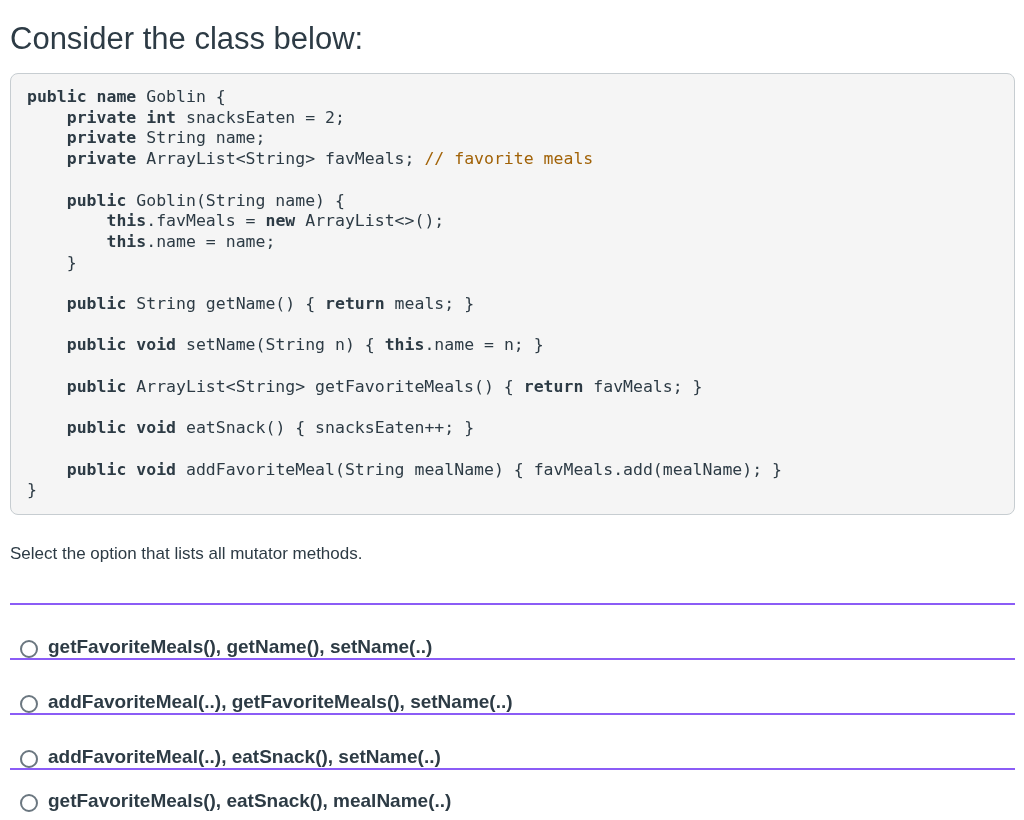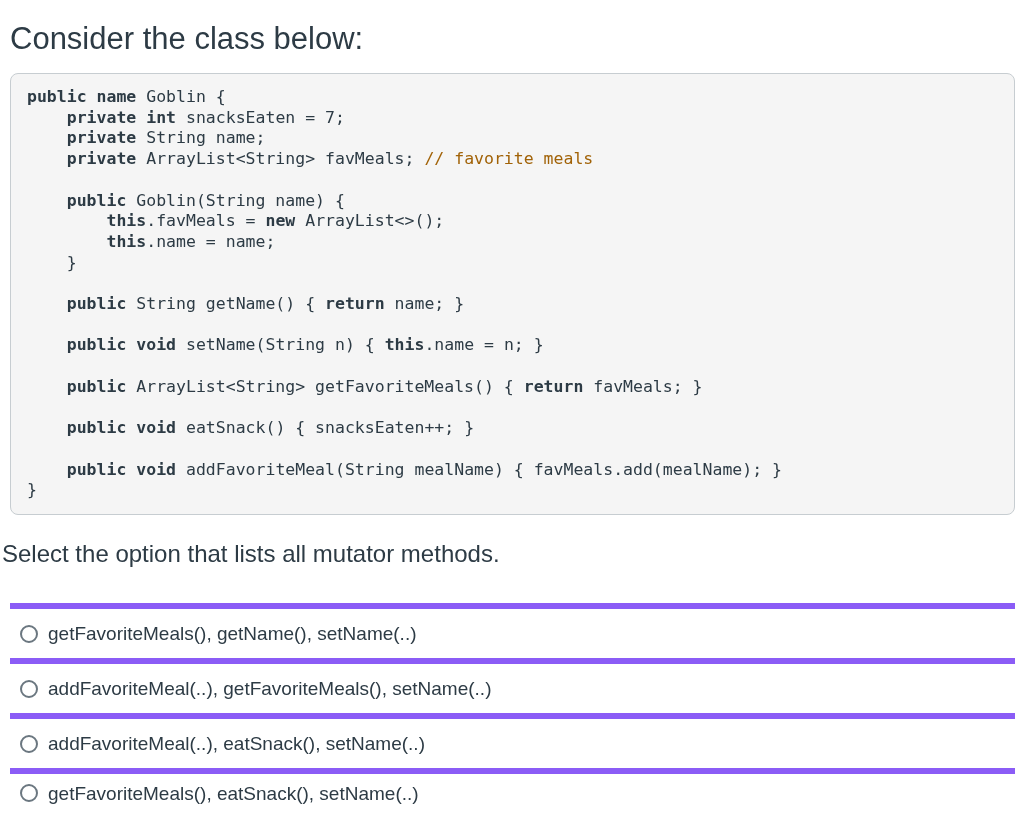--- a/index.html
+++ b/index.html
@@ -30,34 +30,35 @@
     line-height: 20.7px;
     color: #2d3b45;
     white-space: pre;
     overflow: hidden;
     box-sizing: border-box;
   }
   .code-box .k { font-weight: bold; }
   .code-box .c { color: #a16207; }
 
   .select-line {
-    margin: 26px 10px 0 2px;
-    font-size: 24px;
+    margin: 26px 10px 0 10px;
+    font-size: 17px;
     line-height: 26px;
   }
 
   .answers { margin: 36px 9px 0 10px; }
   .answer-row {
     display: flex;
-    align-items: center;
+    align-items: flex-end;
     height: 55px;
     box-sizing: border-box;
-    border-top: 6px solid #8b5cf6;
+    border-top: 2px solid #8b5cf6;
     padding-left: 10px;
     cursor: pointer;
+    font-weight: bold;
   }
   .answer-row.last { height: 44px; }
   .radio {
     width: 18px; height: 18px;
     box-sizing: border-box;
     border: 2px solid #6b7780;
     border-radius: 50%;
     background: #ffffff;
     flex: none;
   }
@@ -68,30 +69,30 @@
   }
 </style>
 </head>
 <body>
 
 <div class="page">
 
   <p class="intro">Consider the class below:</p>
 
   <pre class="code-box" id="code-box"><span class="k">public</span><span> </span><span class="k">name</span><span> Goblin {</span>
-<span>    </span><span class="k">private</span><span> </span><span class="k">int</span><span> snacksEaten = 7;</span>
+<span>    </span><span class="k">private</span><span> </span><span class="k">int</span><span> snacksEaten = 2;</span>
 <span>    </span><span class="k">private</span><span> String name;</span>
 <span>    </span><span class="k">private</span><span> ArrayList&lt;String&gt; favMeals; </span><span class="c">// favorite meals</span>
 
 <span>    </span><span class="k">public</span><span> Goblin(String name) {</span>
 <span>        </span><span class="k">this</span><span>.favMeals = </span><span class="k">new</span><span> ArrayList&lt;&gt;();</span>
 <span>        </span><span class="k">this</span><span>.name = name;</span>
 <span>    }</span>
 
-<span>    </span><span class="k">public</span><span> String getName() { </span><span class="k">return</span><span> name; }</span>
+<span>    </span><span class="k">public</span><span> String getName() { </span><span class="k">return</span><span> meals; }</span>
 
 <span>    </span><span class="k">public</span><span> </span><span class="k">void</span><span> setName(String n) { </span><span class="k">this</span><span>.name = n; }</span>
 
 <span>    </span><span class="k">public</span><span> ArrayList&lt;String&gt; getFavoriteMeals() { </span><span class="k">return</span><span> favMeals; }</span>
 
 <span>    </span><span class="k">public</span><span> </span><span class="k">void</span><span> eatSnack() { snacksEaten++; }</span>
 
 <span>    </span><span class="k">public</span><span> </span><span class="k">void</span><span> addFavoriteMeal(String mealName) { favMeals.add(mealName); }</span>
 <span>}</span></pre>
 
@@ -105,17 +106,17 @@
       <div class="answer-row">
         <span class="radio"></span>
         <span class="answer-label">addFavoriteMeal(..), getFavoriteMeals(), setName(..)</span>
       </div>
       <div class="answer-row">
         <span class="radio"></span>
         <span class="answer-label">addFavoriteMeal(..), eatSnack(), setName(..)</span>
       </div>
       <div class="answer-row last">
         <span class="radio"></span>
-        <span class="answer-label">getFavoriteMeals(), eatSnack(), setName(..)</span>
+        <span class="answer-label">getFavoriteMeals(), eatSnack(), mealName(..)</span>
       </div>
     </div>
 
 </div>
 
 </body></html>

